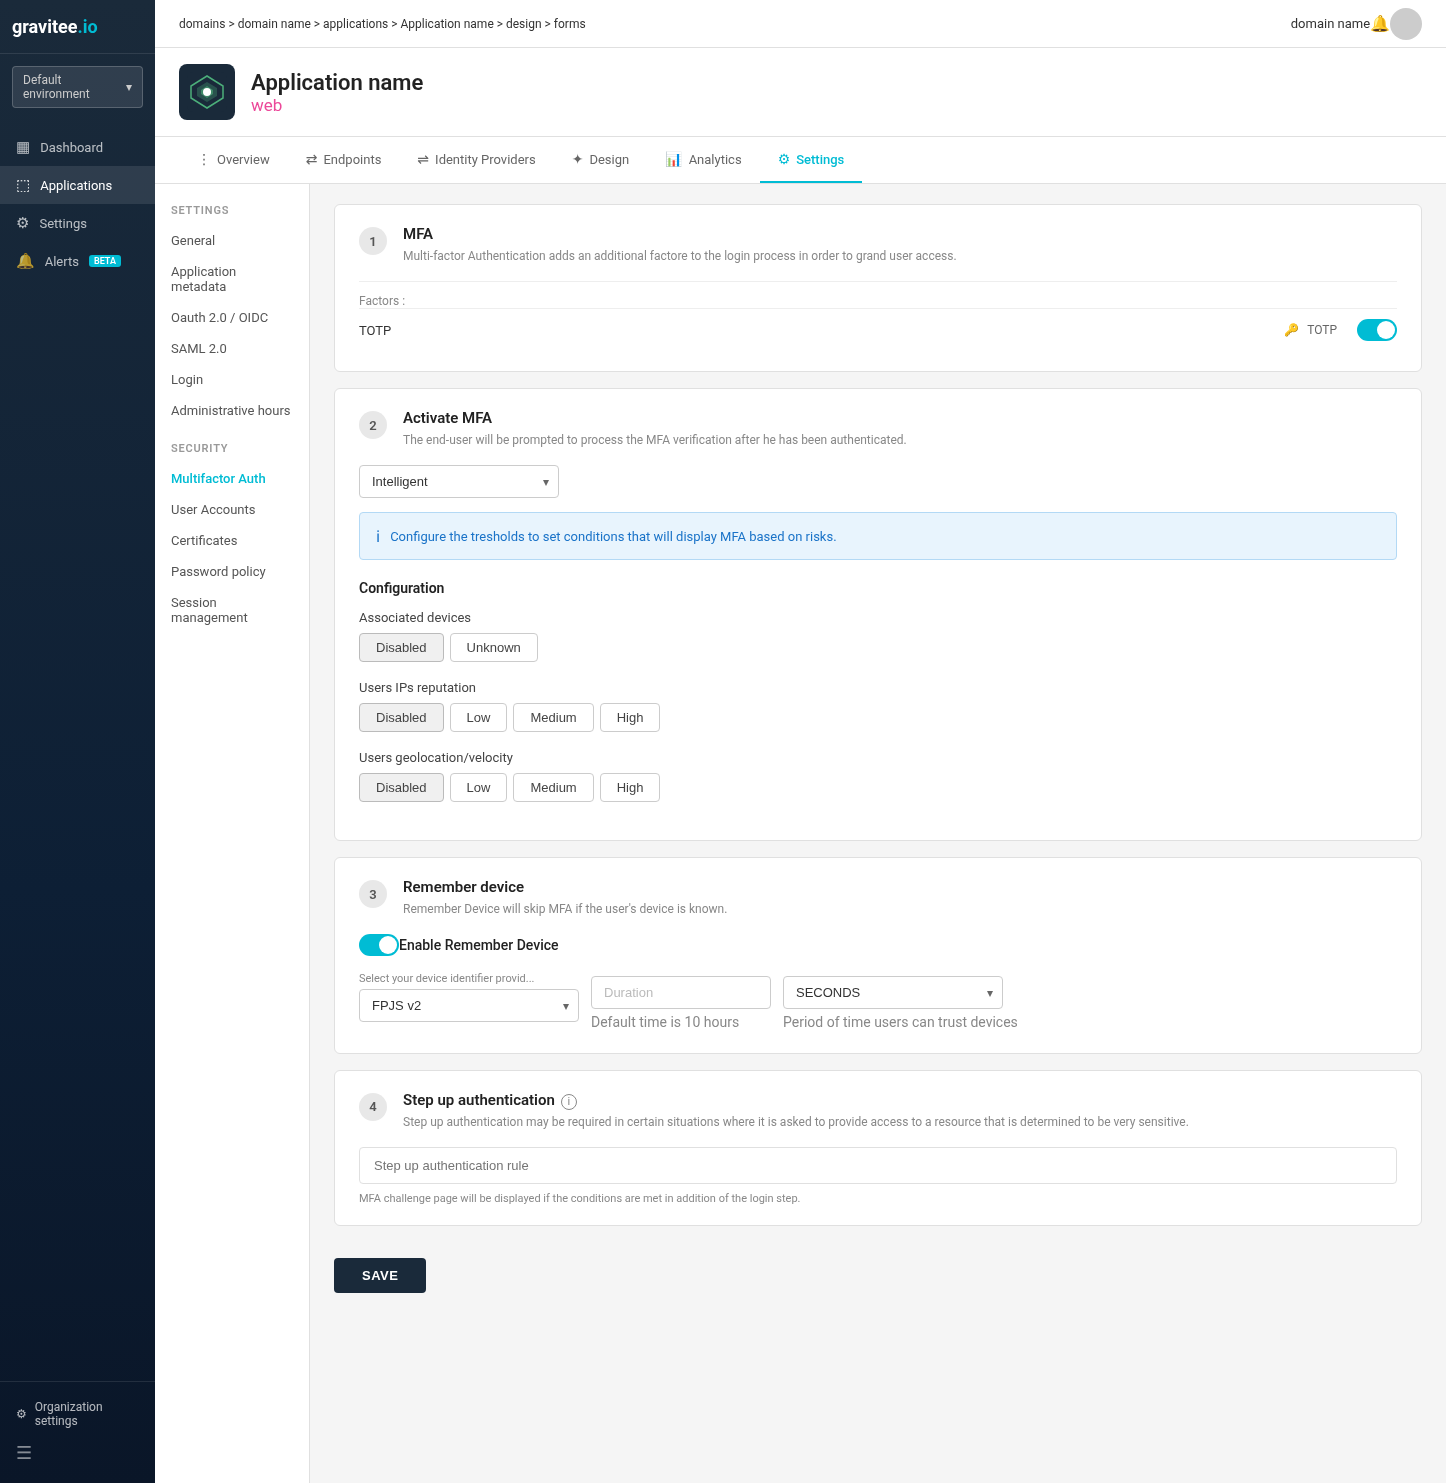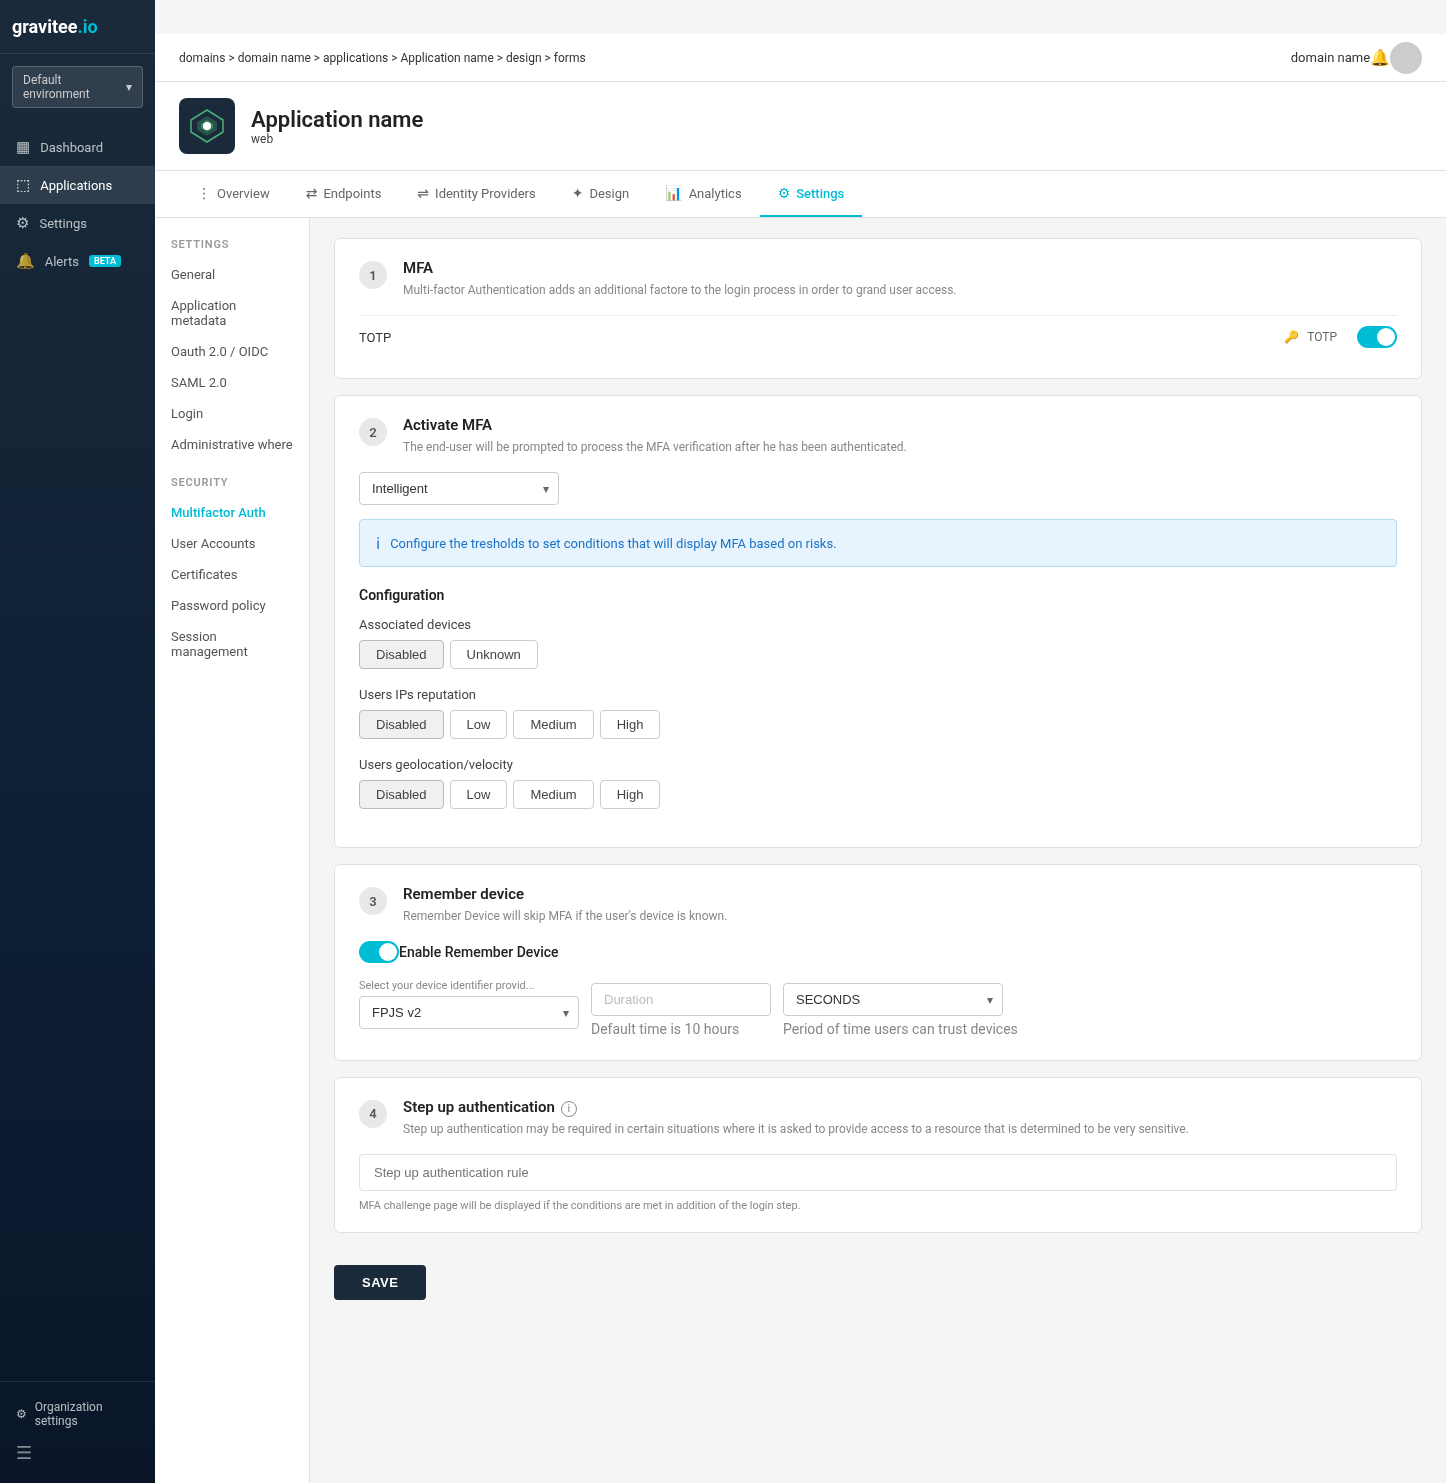--- a/index.html
+++ b/index.html
@@ -72,21 +72,21 @@
       padding: 6px 4px;
     }
     .menu-icon {
       color: rgba(255,255,255,0.5);
       font-size: 18px;
       padding: 8px 4px;
       cursor: pointer;
     }
 
     
-    .main { flex: 1; display: flex; flex-direction: column; overflow: hidden; background: #f5f5f5; margin-top: 34px; }
+    .main { flex: 1; display: flex; flex-direction: column; overflow: hidden; background: #f5f5f5; }
 
     
     .topbar {
       background: #fff;
       border-bottom: 1px solid #e0e0e0;
       padding: 0 24px;
       display: flex;
       align-items: center;
       justify-content: space-between;
       min-height: 48px;
@@ -112,21 +112,21 @@
       height: 56px;
       background: #1a2a3a;
       border-radius: 8px;
       display: flex;
       align-items: center;
       justify-content: center;
       font-size: 24px;
     }
     .app-info {}
     .app-name { font-size: 22px; font-weight: 600; color: #222; }
-    .app-type { font-size: 12px; color: #404040; }
+    .app-type { font-size: 17px; color: #ec4899; }
 
     
     .tabs {
       background: #fff;
       border-bottom: 1px solid #e0e0e0;
       display: flex;
       padding: 0 24px;
     }
     .tab {
       padding: 14px 18px;
@@ -482,39 +482,42 @@
 
   <div class="content-area">
 
     <div class="settings-nav">
       <div class="settings-section-label">SETTINGS</div>
       <div class="settings-nav-item">General</div>
       <div class="settings-nav-item">Application metadata</div>
       <div class="settings-nav-item">Oauth 2.0 / OIDC</div>
       <div class="settings-nav-item">SAML 2.0</div>
       <div class="settings-nav-item">Login</div>
-      <div class="settings-nav-item">Administrative where</div>
+      <div class="settings-nav-item">Administrative hours</div>
 
       <div class="settings-section-label" style="margin-top:16px;">SECURITY</div>
       <div class="settings-nav-item active">Multifactor Auth</div>
       <div class="settings-nav-item">User Accounts</div>
       <div class="settings-nav-item">Certificates</div>
       <div class="settings-nav-item">Password policy</div>
       <div class="settings-nav-item">Session management</div>
     </div>
 
     <div class="page-content">
 
       <div class="section-card">
         <div class="section-header">
           <div class="section-number">1</div>
           <div>
             <div class="section-title">MFA</div>
             <div class="section-desc">Multi-factor Authentication adds an additional factore to the login process in order to grand user access.</div>
           </div>
+        </div>
+        <div class="factors-row">
+          <span class="factors-label">Factors :</span>
         </div>
         <div class="totp-row">
           <span class="totp-name">TOTP</span>
           <div class="totp-icon-area">
             <span>🔑</span>
             <span>TOTP</span>
           </div>
           <div class="toggle-switch"></div>
         </div>
       </div>

